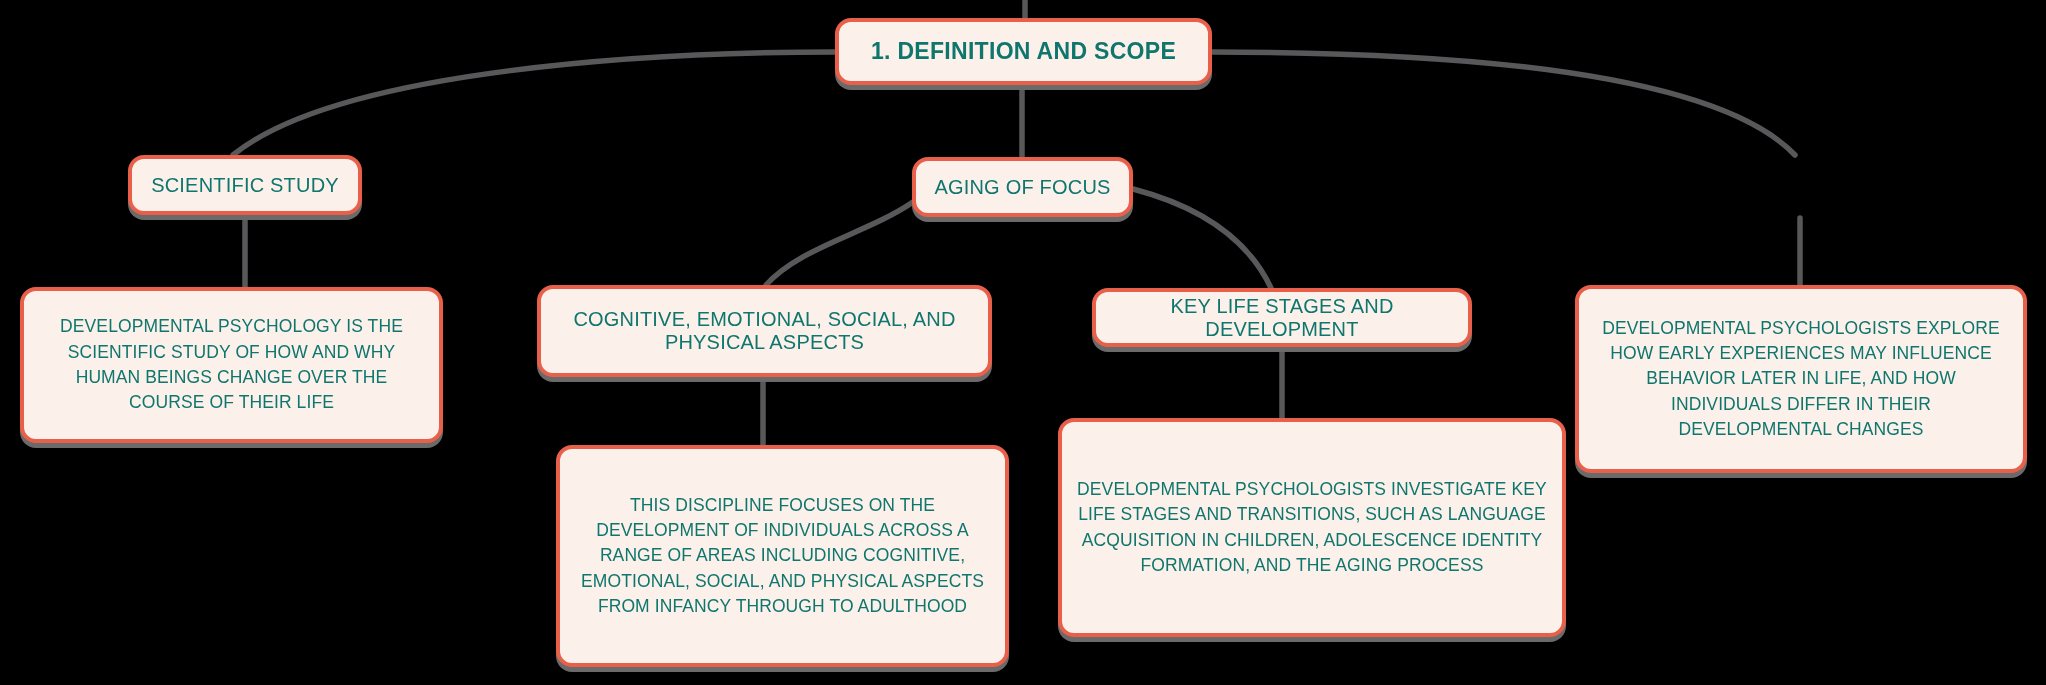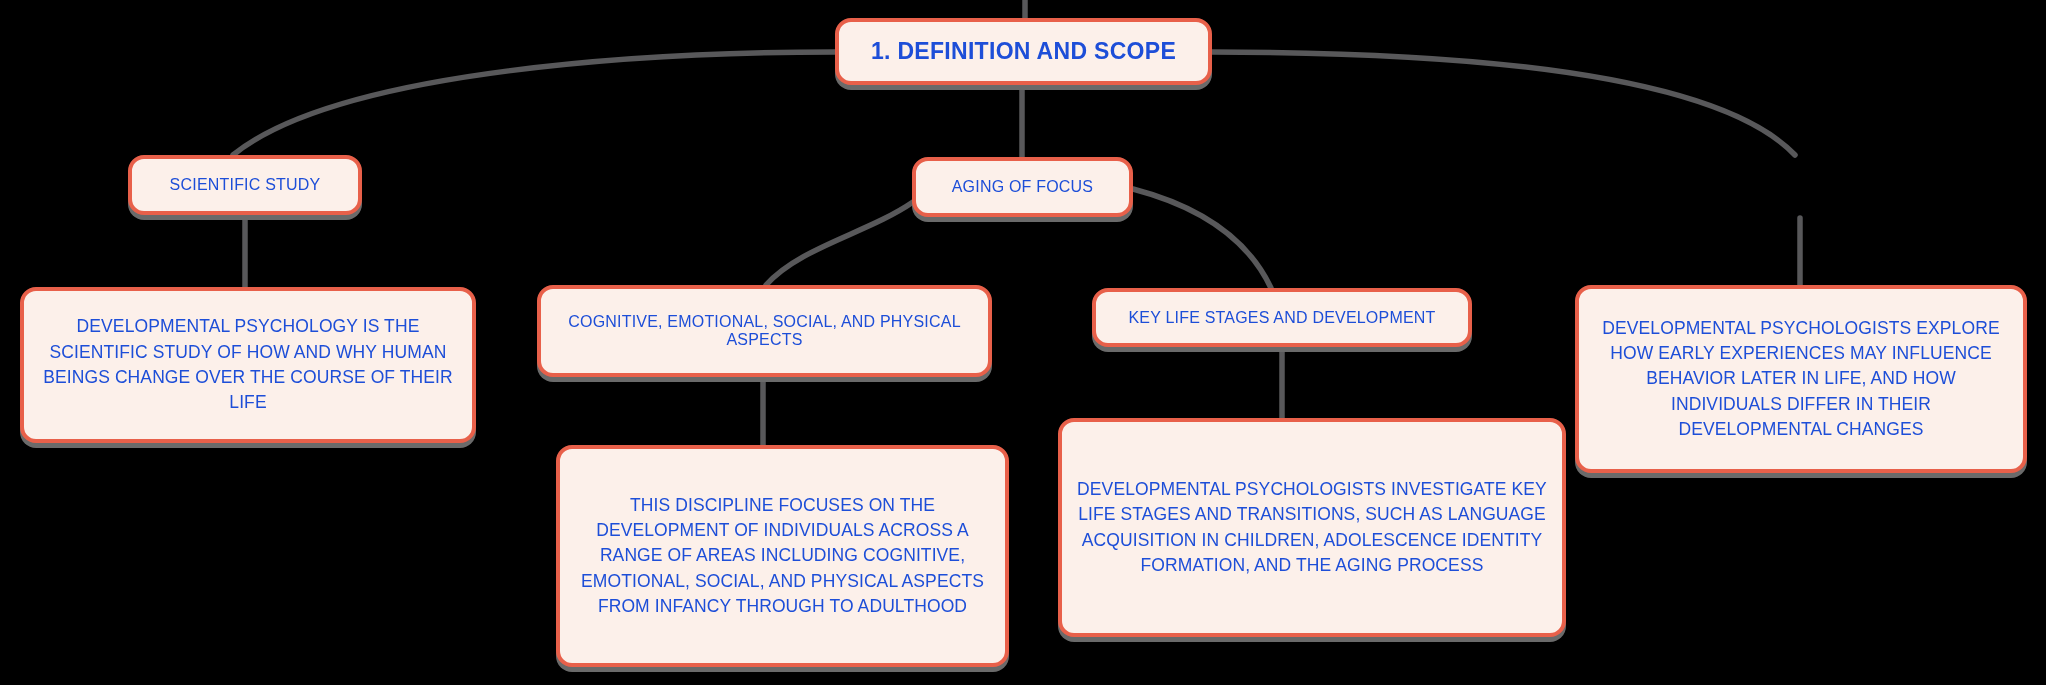--- a/index.html
+++ b/index.html
@@ -29,38 +29,38 @@
     stroke-linecap: round;
   }
   .node {
     position: absolute;
     z-index: 2;
     box-sizing: border-box;
     background: #fcf0ea;
     border: 4px solid #e8604a;
     border-radius: 16px;
     box-shadow: 0 5px 0 #6a6a6a;
-    color: #1d4ed8;
+    color: #0f766e;
     display: flex;
     align-items: center;
     justify-content: center;
     text-align: center;
     padding: 8px 14px;
   }
   .node .node-text {
     display: block;
     width: 100%;
   }
   .root-node {
     font-size: 23px;
     font-weight: bold;
     letter-spacing: 0.3px;
   }
   .label-node {
-    font-size: 16px;
+    font-size: 20px;
     letter-spacing: 0.2px;
   }
   .detail-node {
     font-size: 17.5px;
     line-height: 1.45;
     letter-spacing: 0.1px;
   }
 </style>
 </head>
 <body>
@@ -86,21 +86,21 @@
 
   <div class="node label-node" style="left:128px;top:155px;width:234px;height:60px">
     <span class="node-text">SCIENTIFIC STUDY</span>
   </div>
 
   <div class="node label-node" style="left:912px;top:157px;width:221px;height:60px">
     <span class="node-text">AGING OF FOCUS</span>
   </div>
 
 
-  <div class="node detail-node" style="left:20px;top:287px;width:456px;height:156px">
+  <div class="node detail-node" style="left:20px;top:287px;width:423px;height:156px">
     <span class="node-text">DEVELOPMENTAL PSYCHOLOGY IS THE SCIENTIFIC STUDY OF HOW AND WHY HUMAN BEINGS CHANGE OVER THE COURSE OF THEIR LIFE</span>
   </div>
 
   <div class="node label-node" style="left:537px;top:285px;width:455px;height:92px">
     <span class="node-text">COGNITIVE, EMOTIONAL, SOCIAL, AND PHYSICAL ASPECTS</span>
   </div>
 
   <div class="node label-node" style="left:1092px;top:288px;width:380px;height:59px">
     <span class="node-text">KEY LIFE STAGES AND DEVELOPMENT</span>
   </div>

